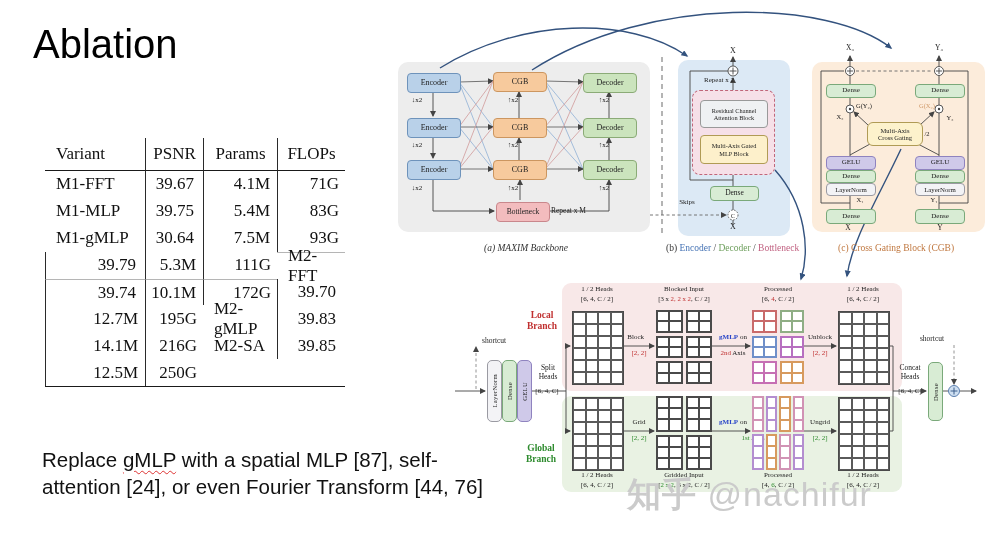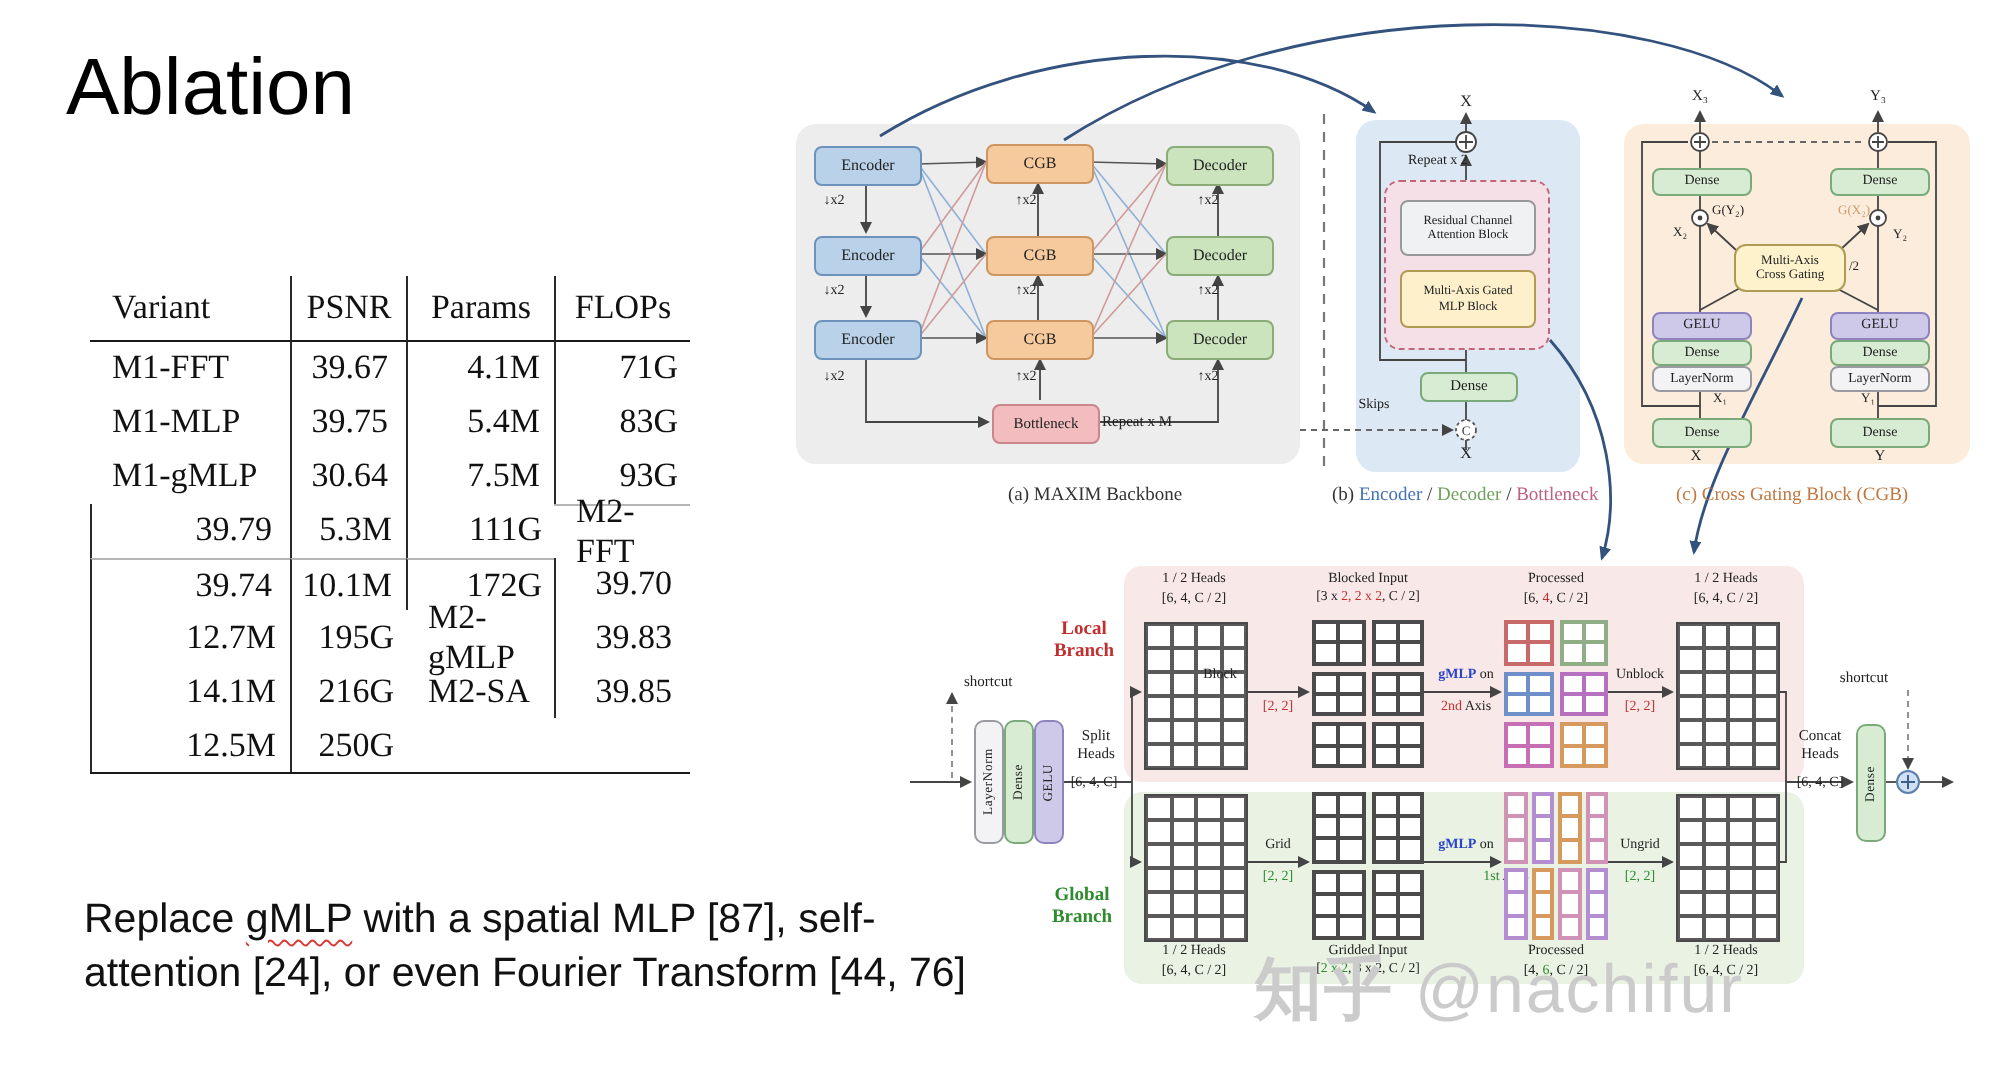--- a/index.html
+++ b/index.html
@@ -235,21 +235,21 @@
   <div class="dt" style="left:406px;top:96px;width:22px;">↓x2</div>
   <div class="dt" style="left:406px;top:141px;width:22px;">↓x2</div>
   <div class="dt" style="left:406px;top:184px;width:22px;">↓x2</div>
   <div class="dt" style="left:502px;top:96px;width:22px;">↑x2</div>
   <div class="dt" style="left:502px;top:141px;width:22px;">↑x2</div>
   <div class="dt" style="left:502px;top:184px;width:22px;">↑x2</div>
   <div class="dt" style="left:593px;top:96px;width:22px;">↑x2</div>
   <div class="dt" style="left:593px;top:141px;width:22px;">↑x2</div>
   <div class="dt" style="left:593px;top:184px;width:22px;">↑x2</div>
   <div class="dt" style="left:551px;top:206px;width:48px;font-size:7.5px;text-align:left;">Repeat x M</div>
-  <div class="fig-cap" style="left:504px;top:243px;">(a) MAXIM Backbone</div>
+  <div class="fig-cap" style="left:484px;top:243px;font-style:italic;">(a) MAXIM Backbone</div>
 
   <div class="dt" style="left:723px;top:46px;width:20px;font-size:8px;">X</div>
   <div class="dt" style="left:704px;top:76px;width:44px;text-align:left;">Repeat x 2</div>
   <div class="abs" style="left:692px;top:90px;width:81px;height:83px;background:#f6e0e8;border:1px dashed #c0667a;border-radius:8px;z-index:2;"></div>
   <div class="bx" style="left:700px;top:100px;width:66px;height:26px;background:#eff1f3;border-color:#999;font-size:6.3px;">Residual Channel
 Attention Block</div>
   <div class="bx" style="left:700px;top:135px;width:66px;height:27px;background:#fdf0cb;border-color:#b09b55;font-size:6.3px;">Multi-Axis Gated
 MLP Block</div>
   <div class="bx" style="left:710px;top:186px;width:47px;height:13px;background:#d8ecd4;border-color:#7aa97a;font-size:7.5px;">Dense</div>
   <div class="dt" style="left:672px;top:198px;width:30px;">Skips</div>
@@ -320,21 +320,21 @@
       <i></i>
       <i></i>
       <i></i>
       <i></i>
       <i></i>
       <i></i>
       <i></i>
       <i></i>
       <i></i>
     </div>
-  <div class="dt" style="left:592px;top:333px;width:36px;">Block</div>
+  <div class="dt" style="left:608px;top:333px;width:36px;text-align:right;">Block</div>
   <div class="dt" style="left:621px;top:349px;width:36px;"><span style="color: rgb(192, 48, 48);">[2, 2]</span></div>
   <div class="dt" style="left:649px;top:285px;width:70px;">Blocked Input</div>
   <div class="dt" style="left:641px;top:295px;width:86px;font-size:6.8px;"><span style="color: rgb(34, 34, 34);">[3 x </span><span style="color: rgb(192, 48, 48);">2, 2 x 2</span><span style="color: rgb(34, 34, 34);">, C / 2]</span></div>
   <div class="bgrid" style="left: 656px; top: 310px; width: 56px; height: 74px; display: grid; grid-template: repeat(3, 1fr) / repeat(2, 1fr); gap: 3px;">
       <div class="bgblk" style="border-color: rgb(74, 74, 74); grid-template: repeat(2, 1fr) / repeat(2, 1fr);">
         <i style="border-color: rgb(74, 74, 74);"></i>
         <i style="border-color: rgb(74, 74, 74);"></i>
         <i style="border-color: rgb(74, 74, 74);"></i>
         <i style="border-color: rgb(74, 74, 74);"></i>
       </div>

